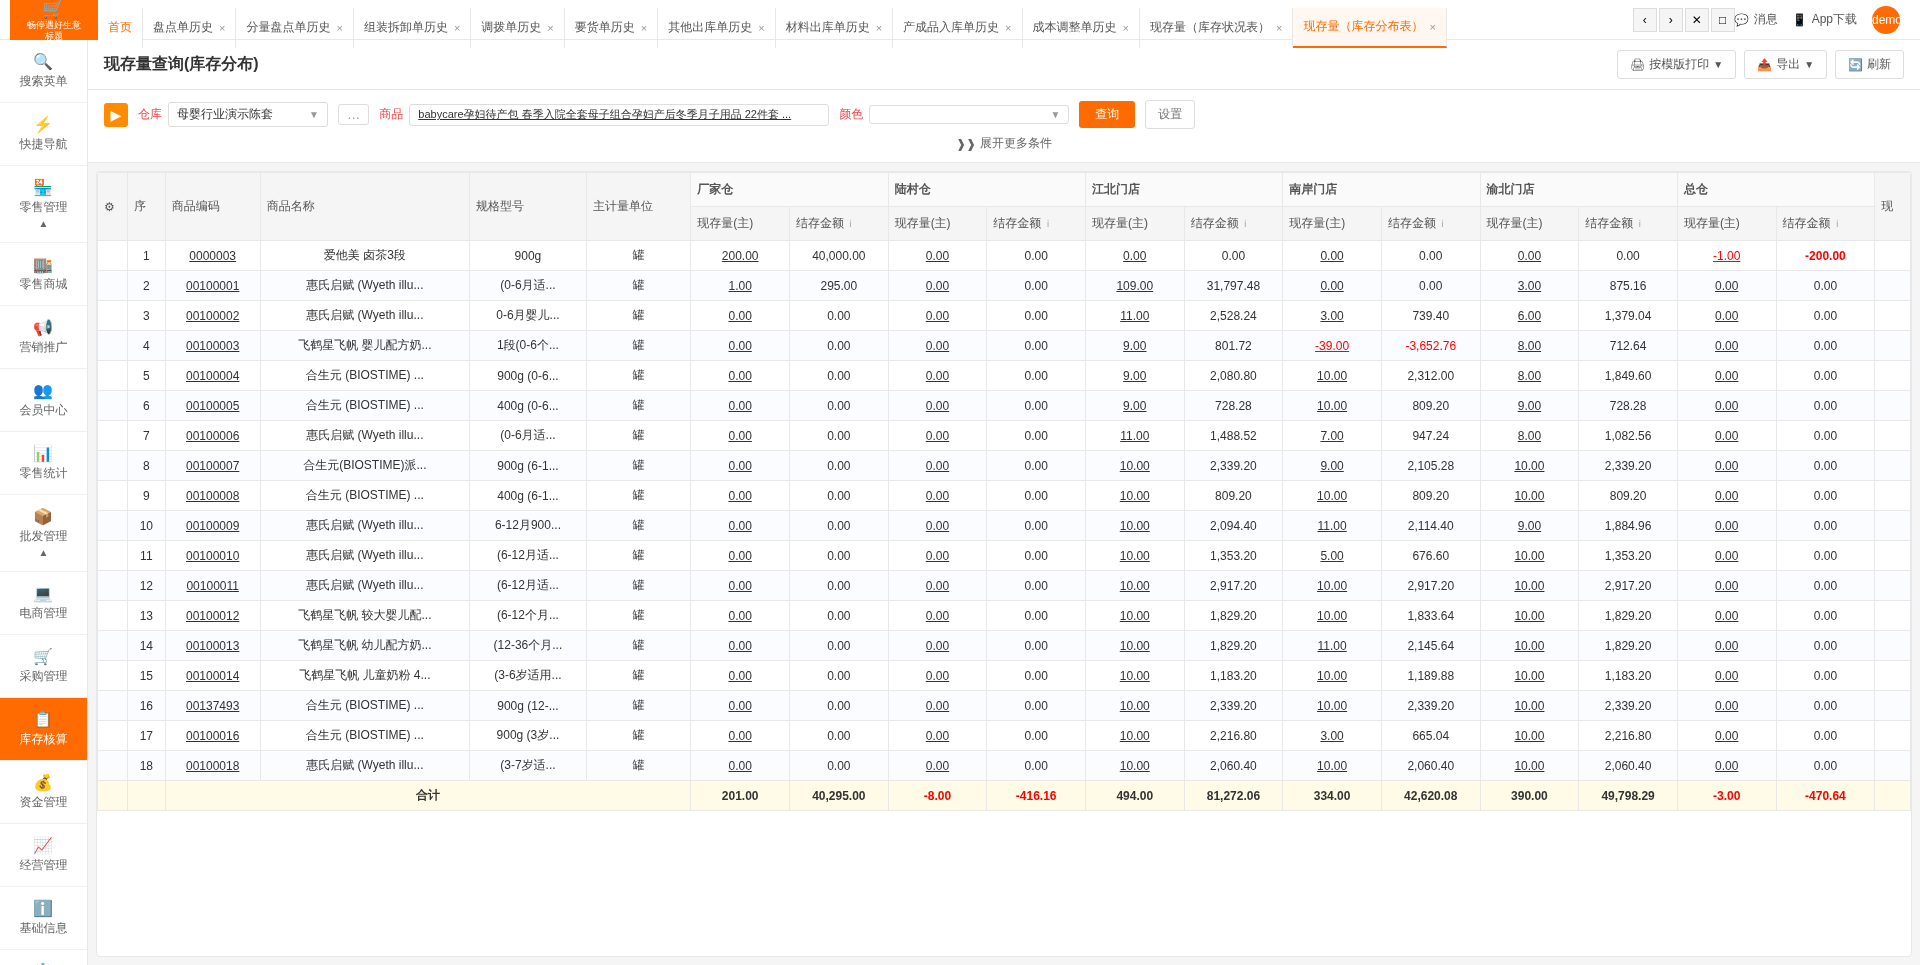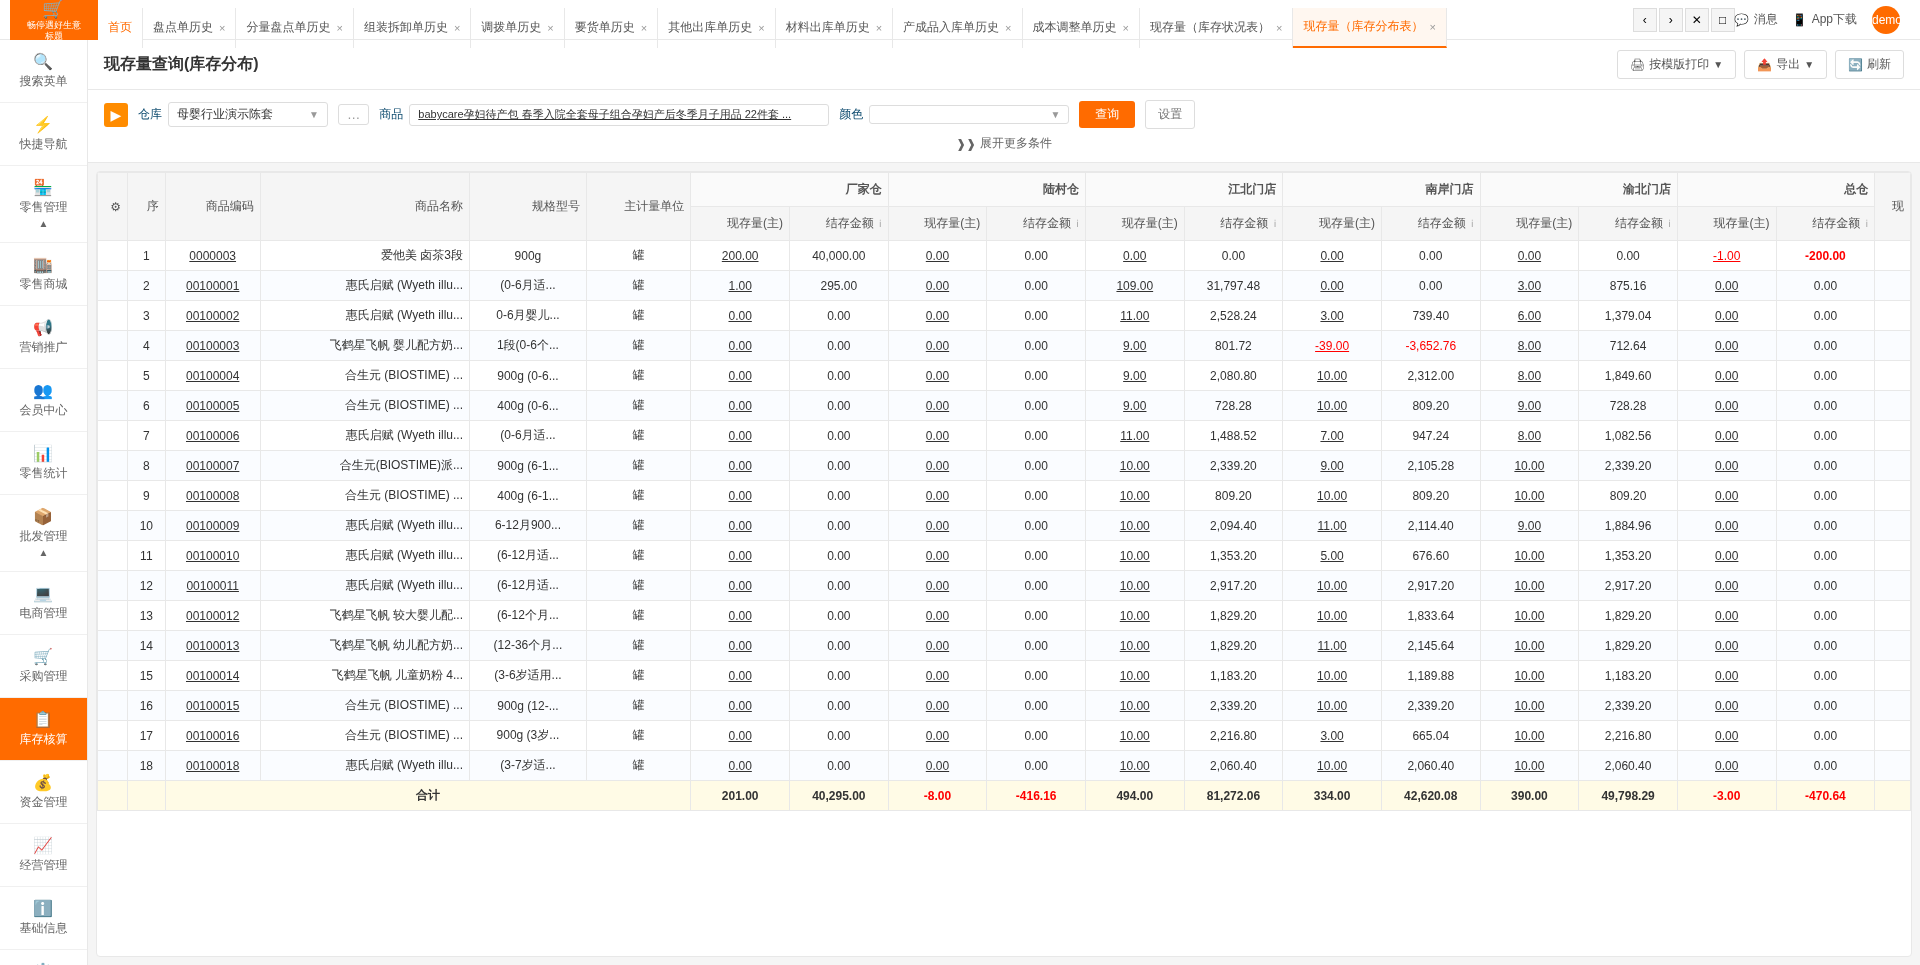--- a/index.html
+++ b/index.html
@@ -31,39 +31,39 @@
     .main-content { flex: 1; display: flex; flex-direction: column; overflow: hidden; background: #f5f5f5; }
     .page-header { background: #fff; padding: 10px 16px; display: flex; align-items: center; justify-content: space-between; border-bottom: 1px solid #e8e8e8; }
     .page-title { font-size: 16px; font-weight: bold; color: #333; }
     .header-actions { display: flex; align-items: center; gap: 8px; }
     .header-btn { padding: 5px 12px; border: 1px solid #ddd; background: #fff; cursor: pointer; border-radius: 3px; font-size: 12px; color: #555; display: flex; align-items: center; gap: 4px; }
 
     
     .filter-area { background: #fff; padding: 10px 16px; border-bottom: 1px solid #e8e8e8; }
     .filter-row { display: flex; align-items: center; gap: 10px; flex-wrap: wrap; }
     .filter-item { display: flex; align-items: center; gap: 6px; }
-    .filter-label { color: #0c4a6e; white-space: nowrap; }
+    .filter-label { color: #ef4444; white-space: nowrap; }
     .filter-input { border: 1px solid #ddd; padding: 4px 8px; border-radius: 3px; font-size: 12px; min-width: 120px; }
     .filter-input-long { min-width: 420px; }
     .filter-btn-orange { background: #ff6b00; color: #fff; border: none; padding: 5px 16px; border-radius: 3px; cursor: pointer; font-size: 12px; }
     .filter-btn-white { background: #fff; color: #737373; border: 1px solid #ddd; padding: 5px 12px; border-radius: 3px; cursor: pointer; font-size: 12px; }
     .expand-more { display: flex; align-items: center; justify-content: center; margin-top: 6px; color: #666; cursor: pointer; font-size: 12px; gap: 4px; }
     .orange-arrow-btn { background: #ff8c00; color: #fff; border: none; width: 24px; height: 24px; border-radius: 3px; cursor: pointer; font-size: 14px; display: flex; align-items: center; justify-content: center; }
     .ellipsis-btn { background: transparent; border: 1px solid #ddd; padding: 2px 8px; cursor: pointer; border-radius: 3px; color: #999; }
 
     
     .table-container { flex: 1; overflow: auto; padding: 0; background: #fff; margin: 8px; border: 1px solid #e8e8e8; border-radius: 4px; }
     table { width: 100%; border-collapse: collapse; font-size: 12px; }
     thead tr { background: #f5f5f5; }
-    thead th { padding: 8px 6px; border: 1px solid #e8e8e8; color: #555; font-weight: normal; white-space: nowrap; text-align: right; position: sticky; top: 0; background: #f5f5f5; z-index: 1; }
+    thead th { padding: 8px 6px; border: 1px solid #e8e8e8; color: #555; font-weight: normal; white-space: nowrap; text-align: left; position: sticky; top: 0; background: #f5f5f5; z-index: 1; }
     thead th.group-header { background: #fafafa; font-weight: bold; }
     tbody tr { background: #fff; }
     tbody tr:nth-child(even) { background: #fafcff; }
     tbody td { padding: 6px; border: 1px solid #e8e8e8; text-align: center; white-space: nowrap; }
-    td.text-left { text-align: right; }
+    td.text-left { text-align: center; }
     td.underline { text-decoration: underline; color: #333; cursor: pointer; }
     td.red { color: #f00; }
     td.bold-red { color: #f00; font-weight: bold; }
     .total-row { background: #fffbe6 !important; font-weight: bold; }
     .total-row td { background: #fffbe6; margin-top: 6px; }
     .info-icon { color: #aaa; font-size: 10px; margin-left: 2px; cursor: pointer; }
   </style>
 </head>
 <body>
 
@@ -582,21 +582,21 @@
               <td>1,189.88</td>
               <td class="underline">10.00</td>
               <td>1,183.20</td>
               <td class="underline">0.00</td>
               <td>0.00</td>
               <td></td>
             </tr>
             <tr>
               <td></td>
               <td>16</td>
-              <td class="underline">00100015</td>
+              <td class="underline">00137493</td>
               <td class="text-left">合生元 (BIOSTIME) ...</td>
               <td>900g (12-...</td>
               <td>罐</td>
               <td class="underline">0.00</td>
               <td>0.00</td>
               <td class="underline">0.00</td>
               <td>0.00</td>
               <td class="underline">10.00</td>
               <td>2,339.20</td>
               <td class="underline">10.00</td>

